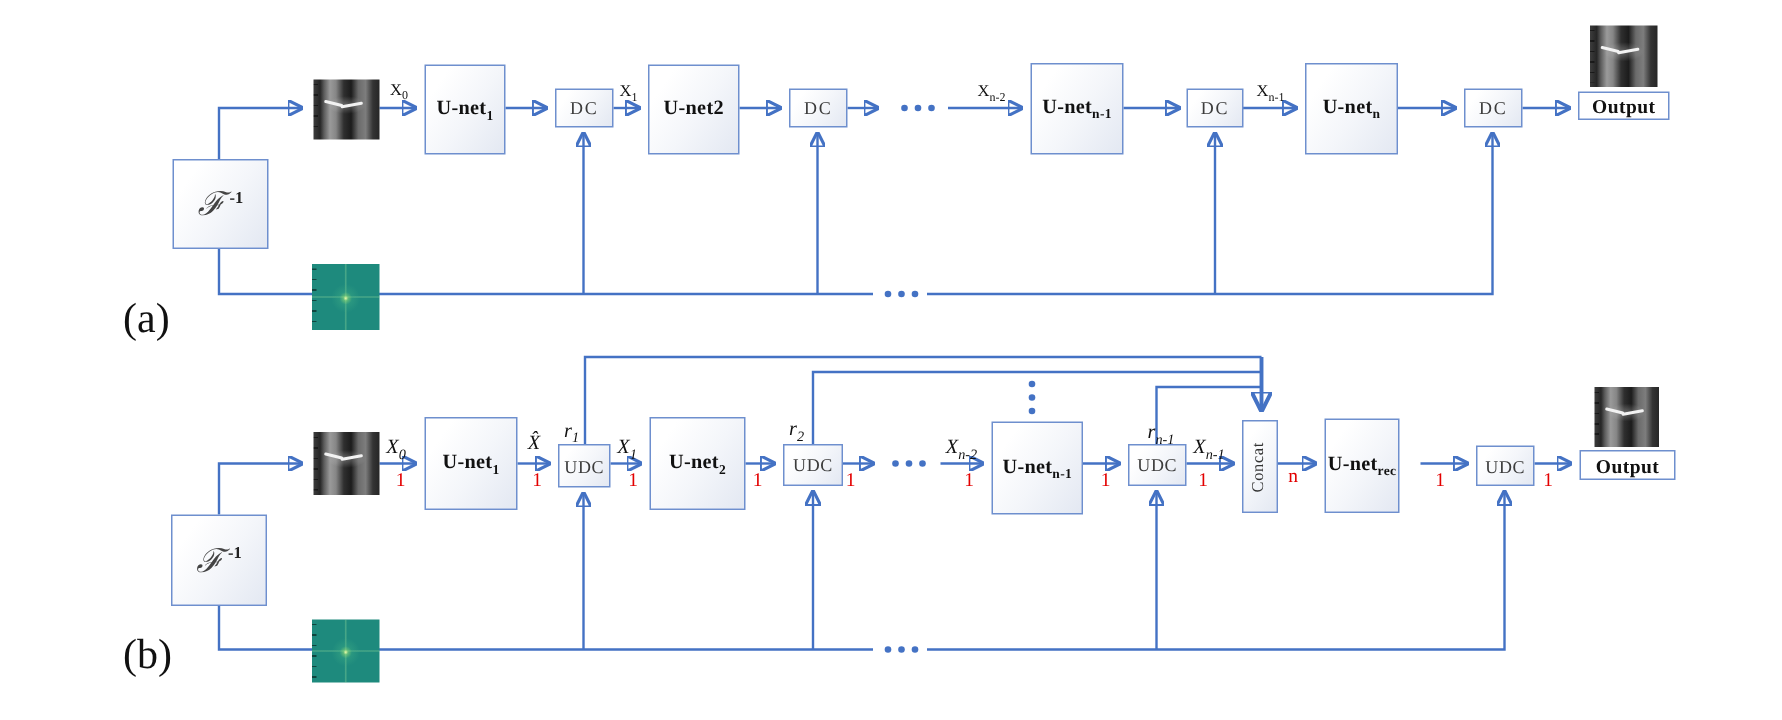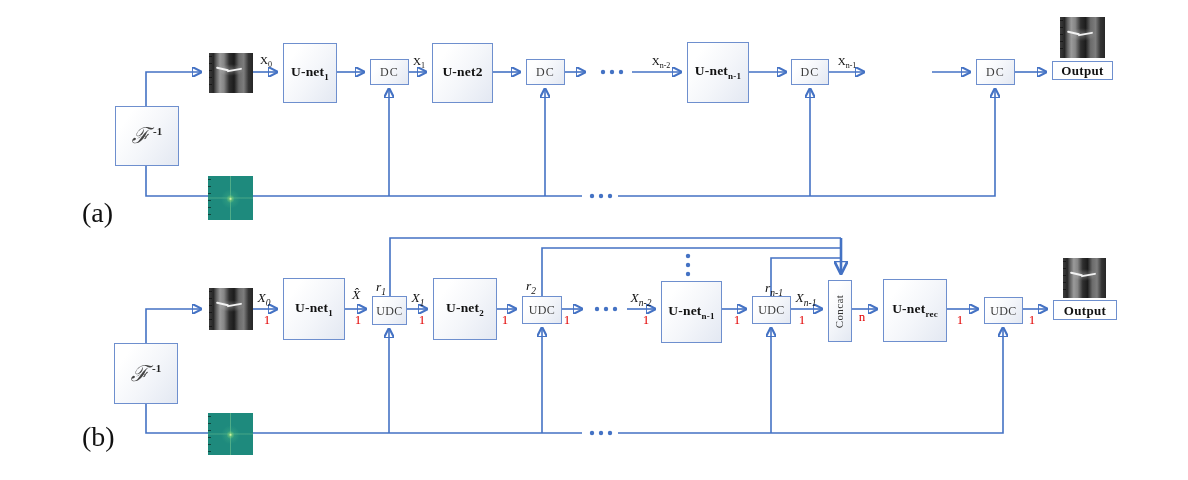--- a/index.html
+++ b/index.html
@@ -152,20 +152,23 @@
   </div>
   <div class="node op" style="left:526px;top:59px;width:39px;height:26px;">
     <span>DC</span>
   </div>
   <div class="node unet" style="left:687px;top:42px;width:62px;height:61px;">
     <span><span>U-net</span><sub>n-1</sub></span>
   </div>
   <div class="node op" style="left:791px;top:59px;width:38px;height:26px;">
     <span>DC</span>
   </div>
+  <div class="node unet" style="left:870px;top:42px;width:62px;height:61px;">
+    <span><span>U-net</span><sub>n</sub></span>
+  </div>
   <div class="node op" style="left:976px;top:59px;width:39px;height:26px;">
     <span>DC</span>
   </div>
   <div class="node outbox" style="left:1052px;top:61px;width:61px;height:19px;">
     <span>Output</span>
   </div>
 
   <div class="lbl" style="left:266px;top:55px;"><span>X</span><sub>0</sub></div>
   <div class="lbl" style="left:419px;top:56px;"><span>X</span><sub>1</sub></div>
   <div class="lbl" style="left:661px;top:56px;"><span>X</span><sub>n-2</sub></div>
@@ -200,21 +203,21 @@
   </div>
   <div class="node unet" style="left:661px;top:281px;width:61px;height:62px;">
     <span><span>U-net</span><sub>n-1</sub></span>
   </div>
   <div class="node op" style="left:752px;top:296px;width:39px;height:28px;letter-spacing:.4px;">
     <span>UDC</span>
   </div>
   <div class="node concat" style="left:828px;top:280px;width:24px;height:62px;">
     <span>Concat</span>
   </div>
-  <div class="node unet" style="left:883px;top:279px;width:64px;height:63px;">
+  <div class="node unet" style="left:883px;top:279px;width:50px;height:63px;">
     <span><span>U-net</span><sub>rec</sub></span>
   </div>
   <div class="node op" style="left:984px;top:297px;width:39px;height:27px;letter-spacing:.4px;">
     <span>UDC</span>
   </div>
   <div class="node outbox" style="left:1053px;top:300px;width:64px;height:20px;">
     <span>Output</span>
   </div>
 
   <div class="lbl lbl-b" style="left:264px;top:291px;"><span>X</span><sub>0</sub></div>

